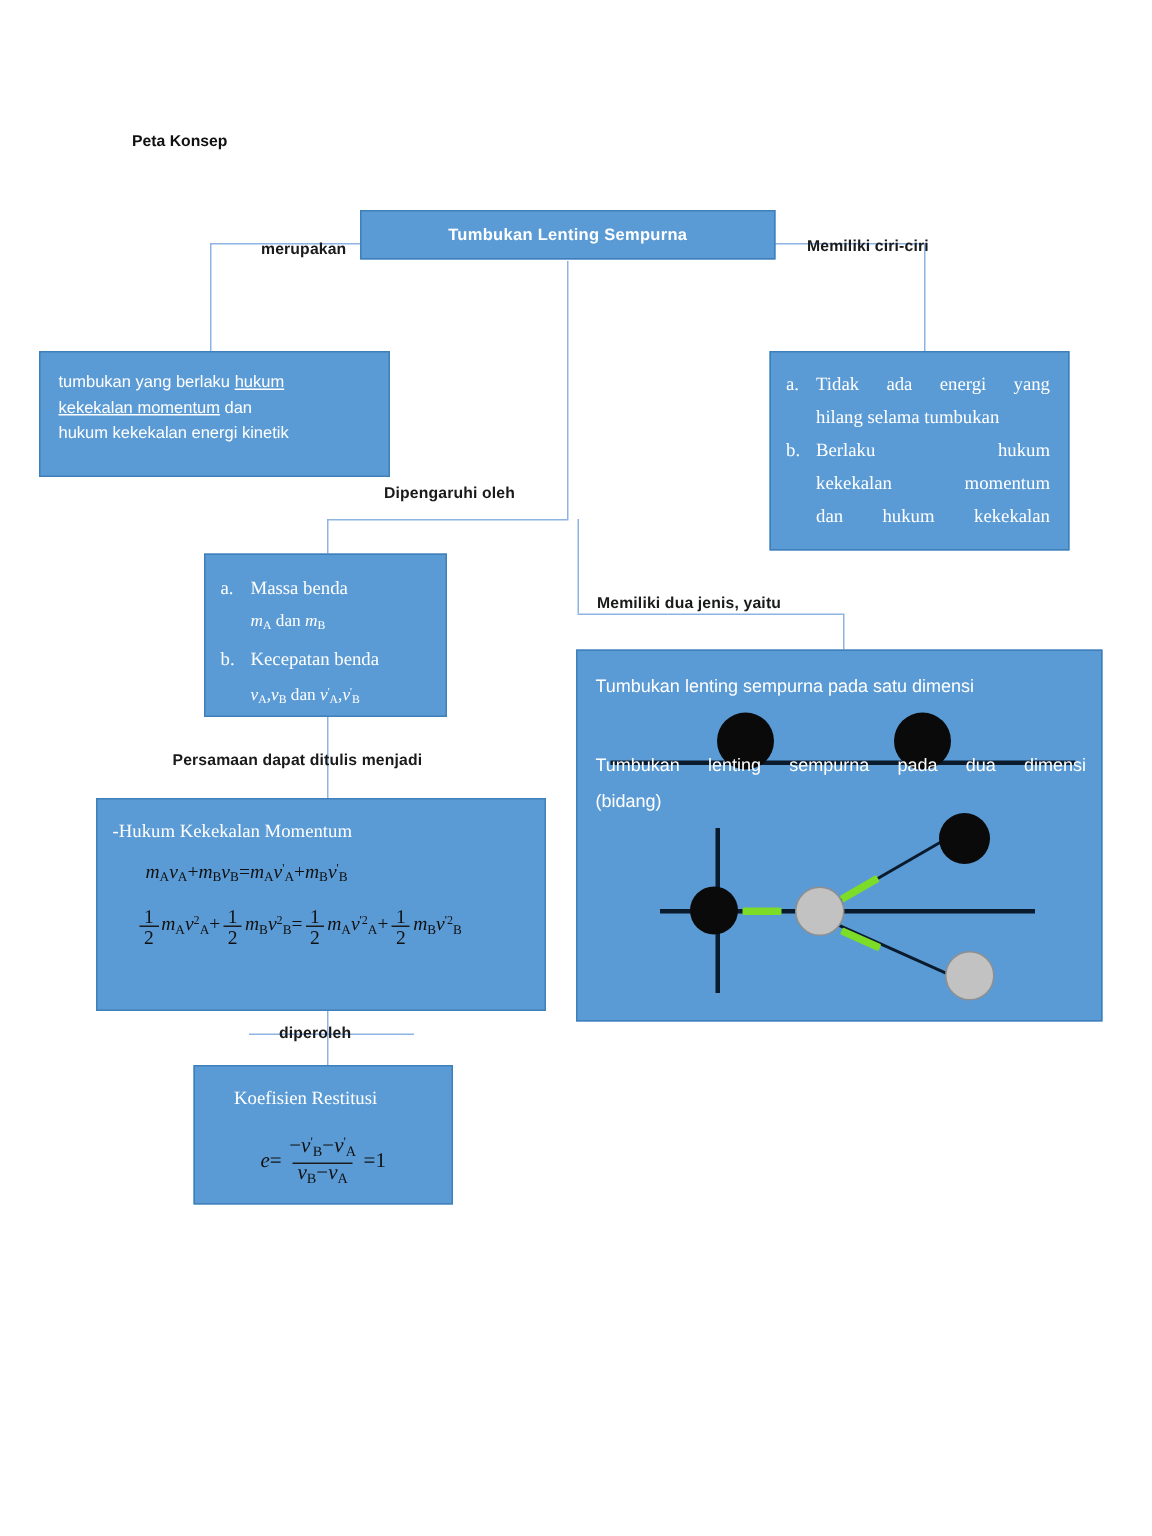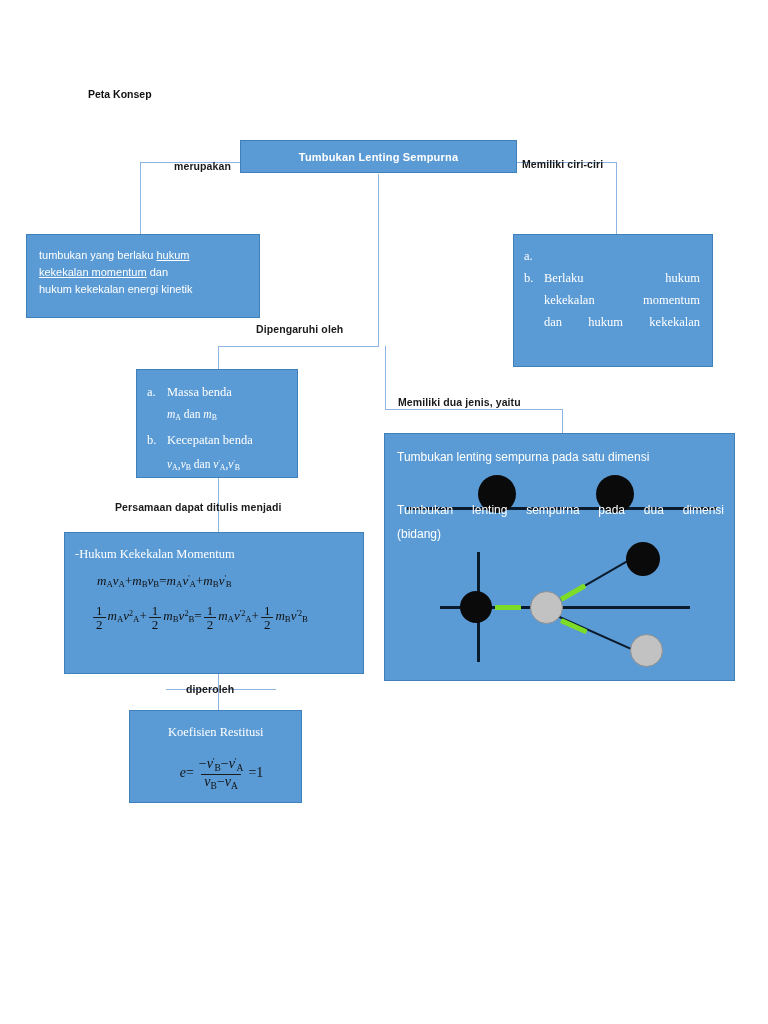--- a/index.html
+++ b/index.html
@@ -93,39 +93,43 @@
 
   <div class="ln lnh abs" style="left:385px;top:409px;width:177px;"></div>
   <div class="ln lnv abs" style="left:562px;top:409px;height:24px;"></div>
   <div class="ln lnv abs" style="left:385px;top:346px;height:63px;"></div>
 
   <div class="abs box title-box" style="left:240px;top:140px;width:277px;height:33px;">
     <span>Tumbukan Lenting Sempurna</span>
   </div>
 
   <div class="abs lbl" style="left:158px;top:160px;padding-left:16px;">merupakan</div>
-  <div class="abs lbl" style="left:522px;top:158px;">Memiliki ciri-ciri</div>
+  <div class="abs lbl" style="left:538px;top:158px;">Memiliki ciri-ciri</div>
   <div class="abs lbl" style="left:256px;top:323px;text-align:center;">Dipengaruhi oleh</div>
   <div class="abs lbl" style="left:115px;top:501px;">Persamaan dapat ditulis menjadi</div>
   <div class="abs lbl" style="left:186px;top:683px;">diperoleh</div>
   <div class="abs lbl" style="left:398px;top:396px;">Memiliki dua jenis, yaitu</div>
 
   <div class="abs box sans" style="left:26px;top:234px;width:234px;height:84px;padding:12px 12px 0 12px;">
     <div>
       <span>tumbukan yang berlaku </span><span class="u">hukum </span>
     </div>
     <div>
       <span class="u">kekekalan momentum</span><span> dan</span>
     </div>
     <div>hukum kekekalan energi kinetik</div>
   </div>
 
   <div class="abs box serif listbox" style="left:513px;top:234px;width:200px;height:133px;overflow:hidden;">
     <div class="li">
       <div class="mk">a.</div>
+      <div class="tx">
+        <div class="just">Tidak ada energi yang</div>
+        <div>hilang selama tumbukan</div>
+      </div>
     </div>
     <div class="li">
       <div class="mk">b.</div>
       <div class="tx">
         <div class="just">Berlaku hukum</div>
         <div class="just">kekekalan momentum</div>
         <div class="just">dan hukum kekekalan</div>
       </div>
     </div>
   </div>
@@ -174,21 +178,21 @@
         </span><span class="ital">m</span><sub>B</sub><span class="ital">v</span><sup>2</sup><sub>B</sub><span>=</span><span class="frac">
           <span class="num">1</span>
           <span class="den">2</span>
         </span><span class="ital">m</span><sub>A</sub><span class="ital">v</span><sup><span>'</span><span>2</span></sup><sub>A</sub><span>+</span><span class="frac">
           <span class="num">1</span>
           <span class="den">2</span>
         </span><span class="ital">m</span><sub>B</sub><span class="ital">v</span><sup><span>'</span><span>2</span></sup><sub>B</sub>
     </div>
   </div>
 
-  <div class="abs box serif" style="left:129px;top:710px;width:173px;height:93px;padding:10px 0 0 12px;">
+  <div class="abs box serif" style="left:129px;top:710px;width:173px;height:93px;padding:10px 0 0 0;">
     <div style="font-size:12.5px;padding-left:26px;">Koefisien Restitusi</div>
     <div class="f" style="color:#101010;font-size:14px;margin-top:14px;text-align:center;">
       <span class="ital">e</span><span>=</span><span class="frac">
           <span class="num"><span>−</span><span class="ital">v</span><sup>'</sup><sub>B</sub><span>−</span><span class="ital">v</span><sup>'</sup><sub>A</sub></span>
           <span class="den"><span class="ital">v</span><sub>B</sub><span>−</span><span class="ital">v</span><sub>A</sub></span>
         </span><span>=</span><span>1</span>
     </div>
   </div>
 
   <div class="abs box sans" style="left:384px;top:433px;width:351px;height:248px;overflow:hidden;">

